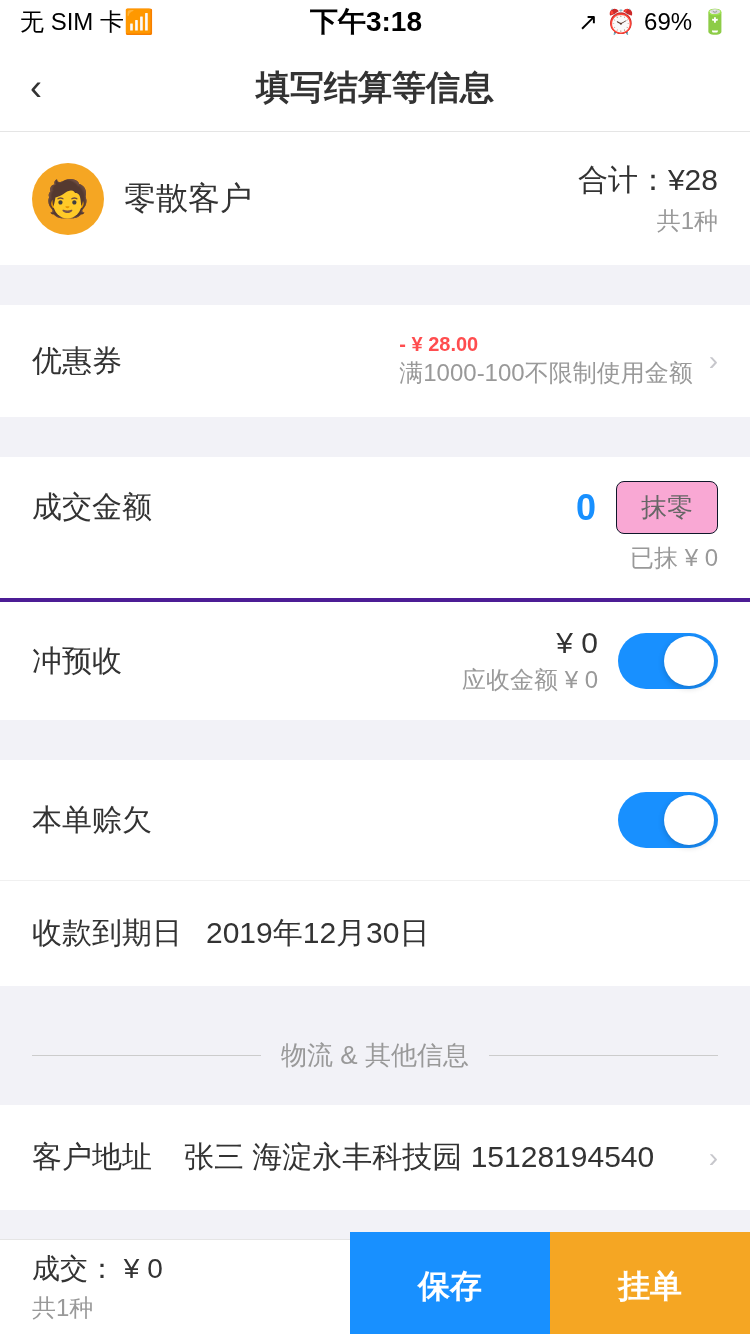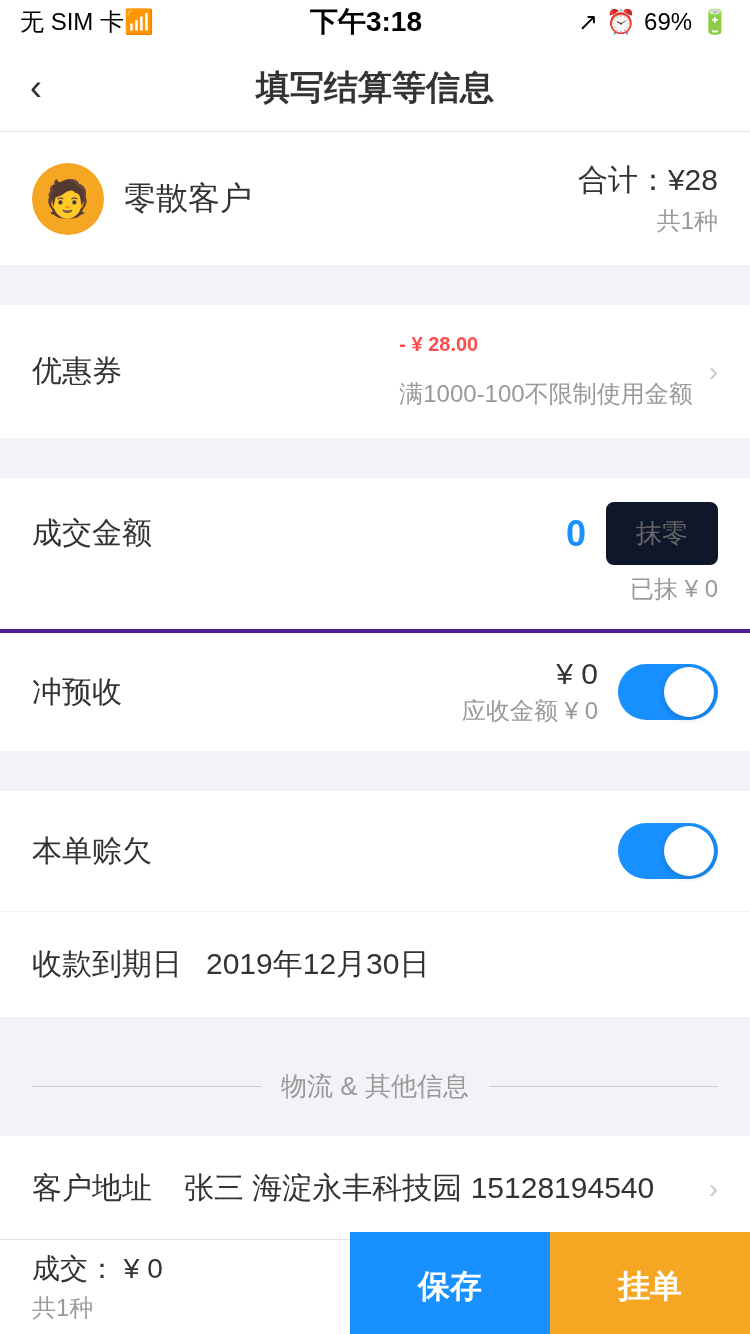--- a/index.html
+++ b/index.html
@@ -132,46 +132,46 @@
     
     .coupon-value {
       color: #ff4d4f;
       font-size: 20px;
       font-weight: 600;
     }
     .coupon-sub {
       font-size: 24px;
       color: #999;
       text-align: right;
-      margin-top: 22px;
+      margin-top: 1px;
     }
 
     
     .transaction-row {
       padding: 24px 32px;
       background: #fff;
       border-top: 1px solid #f0f0f0;
     }
     .transaction-top {
       display: flex;
       align-items: center;
       justify-content: space-between;
     }
     .transaction-amount {
       font-size: 36px;
       color: #1890ff;
       font-weight: 600;
     }
     .round-btn {
-      border: 6px solid #0f172a;
+      border: 1px solid #0f172a;
       border-radius: 8px;
       padding: 8px 24px;
       font-size: 26px;
       color: #666;
-      background: #0f172a;
+      background: #f9a8d4;
       cursor: pointer;
     }
     .transaction-sub {
       font-size: 24px;
       color: #999;
       margin-top: 8px;
       text-align: right;
     }
 
     

